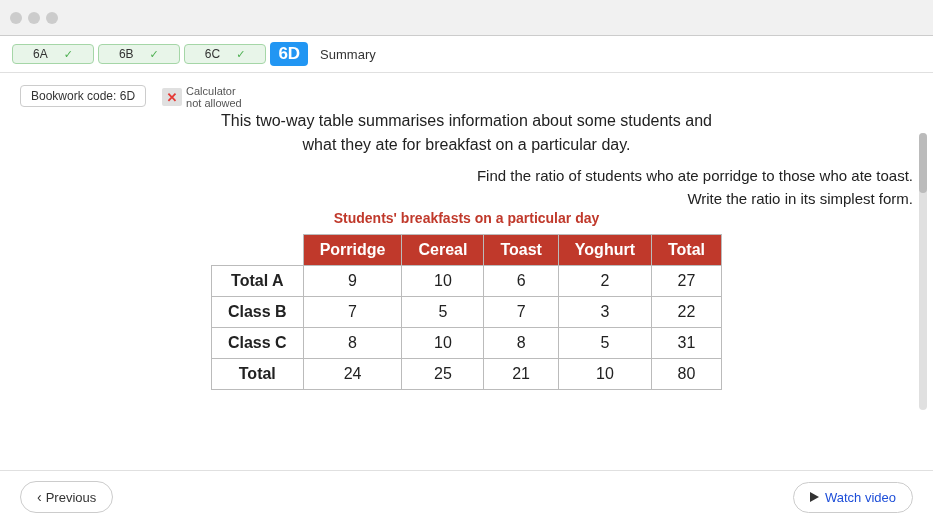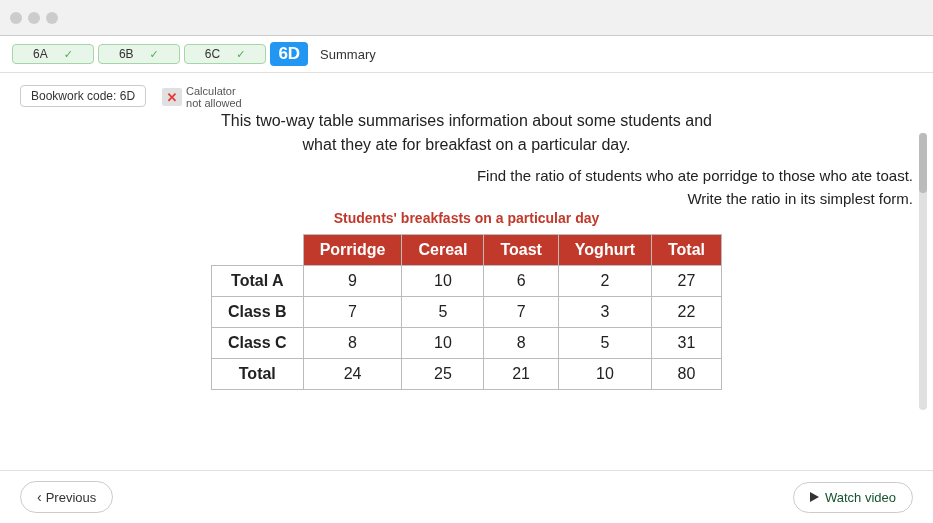--- a/index.html
+++ b/index.html
@@ -267,21 +267,21 @@
     }
     .watch-video-btn {
       display: flex;
       align-items: center;
       gap: 6px;
       border: 1px solid #ccc;
       background: #fff;
       border-radius: 20px;
       padding: 7px 16px;
       font-size: 13px;
-      color: #14532d;
+      color: #1d4ed8;
       cursor: pointer;
       text-align: right;
     }
     .play-icon {
       width: 0;
       height: 0;
       border-style: solid;
       border-width: 5px 0 5px 9px;
       border-color: transparent transparent transparent #333;
       display: inline-block;

